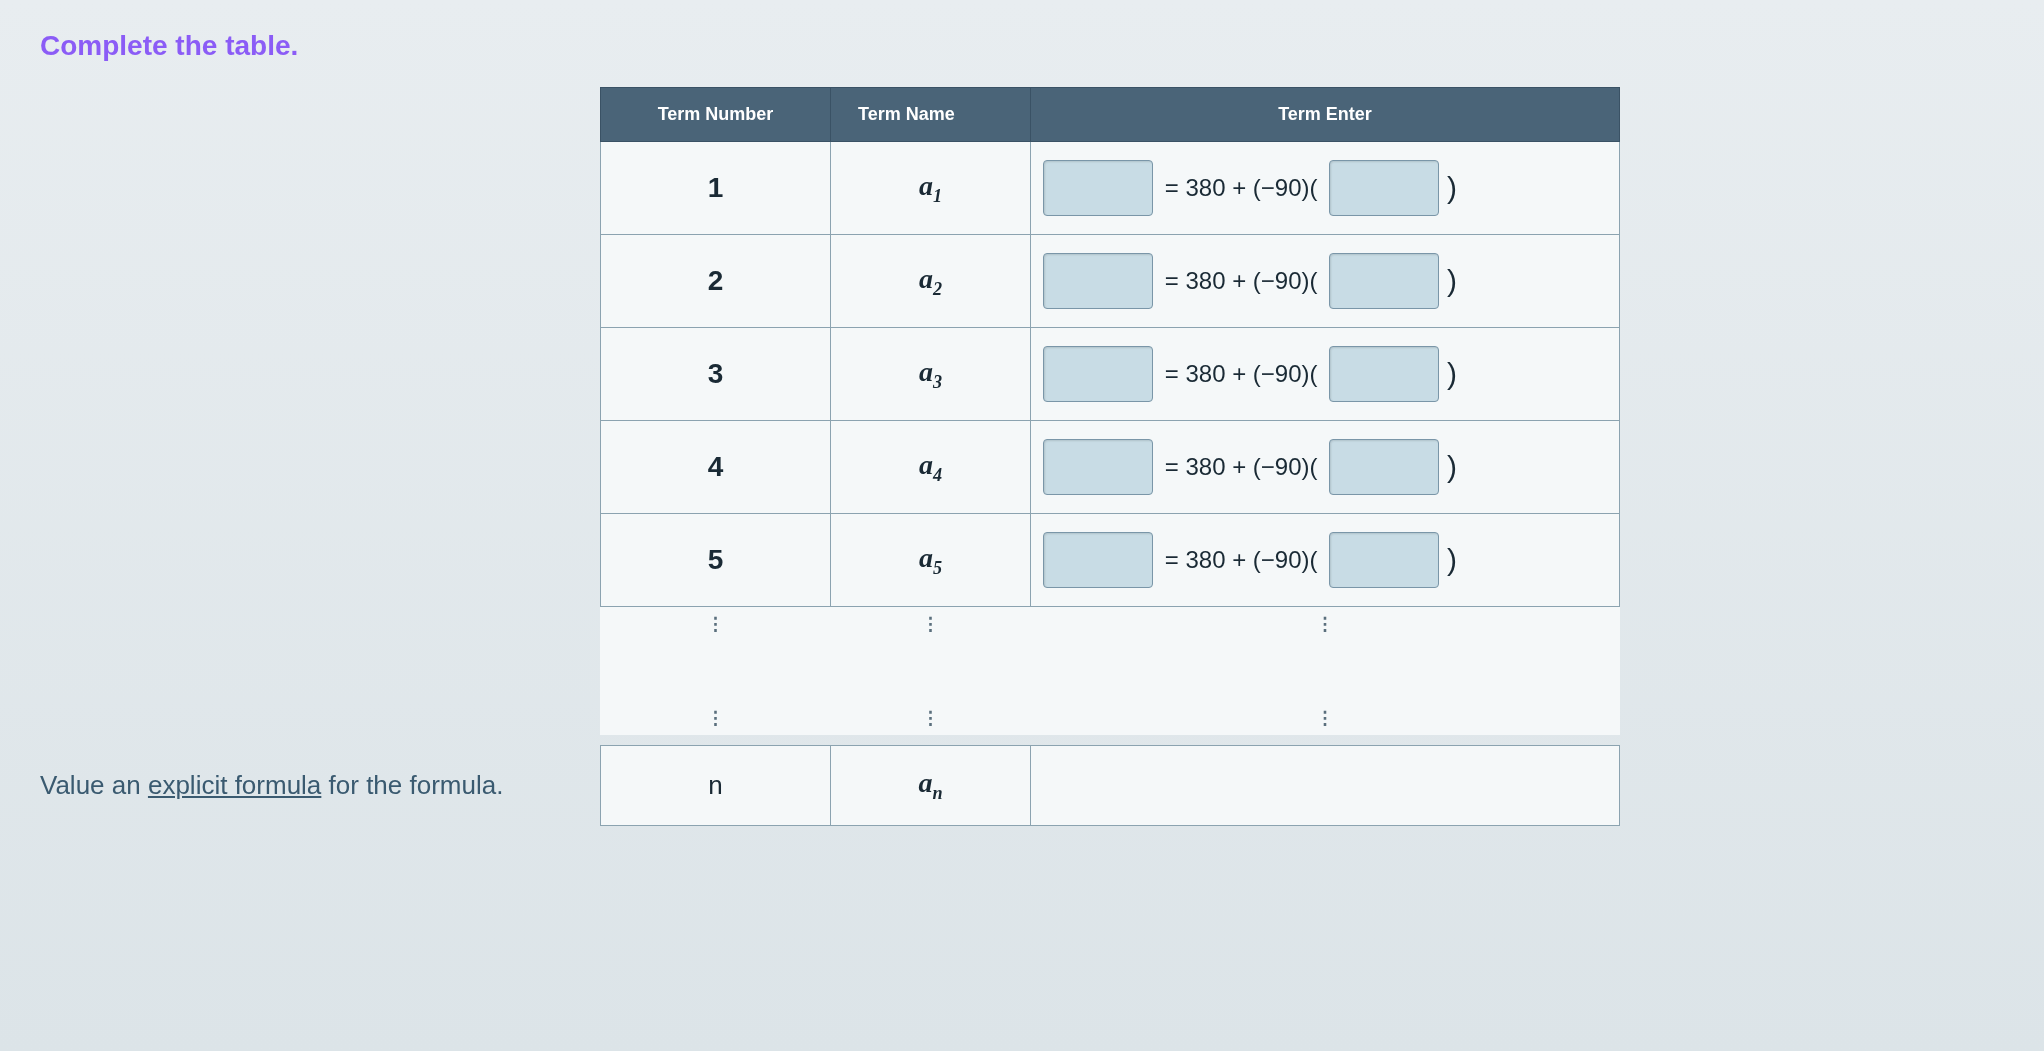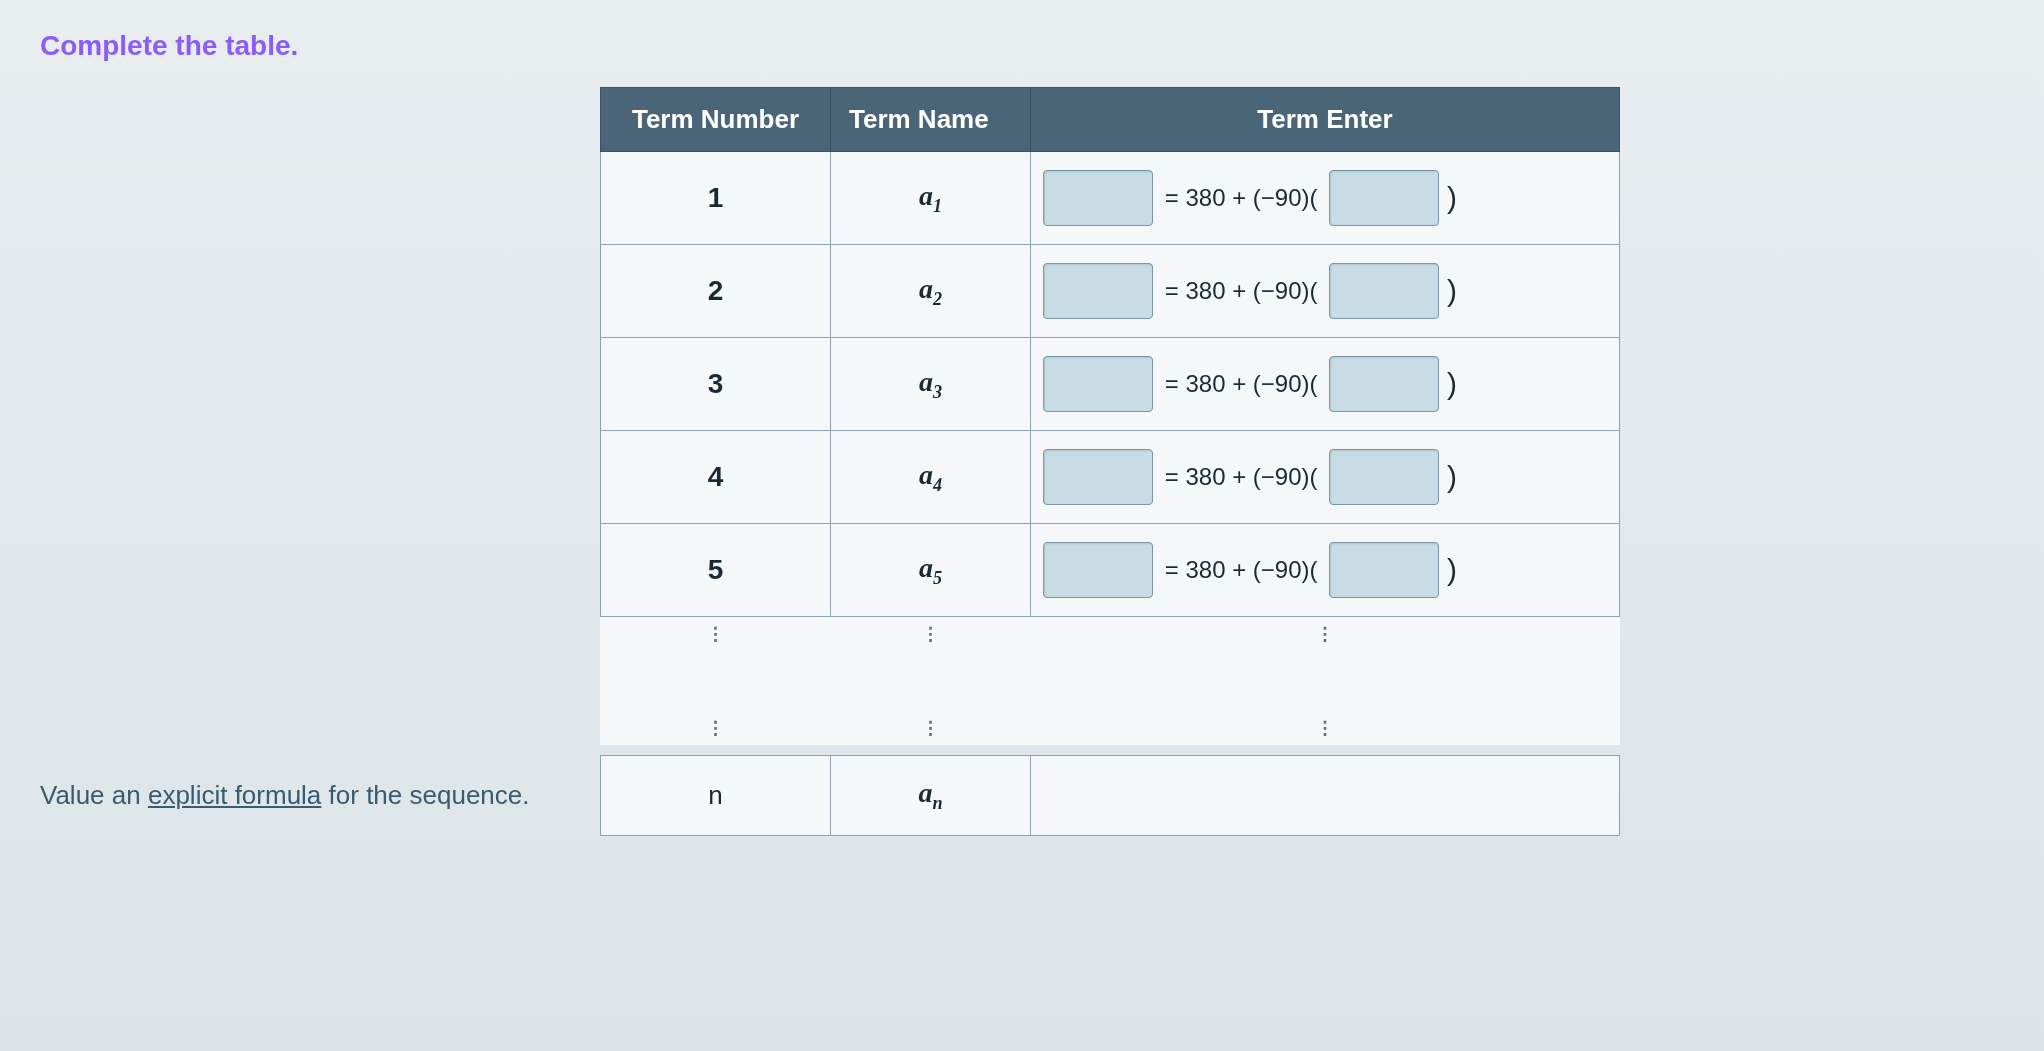--- a/index.html
+++ b/index.html
@@ -29,28 +29,28 @@
       max-width: 1020px;
     }
     table {
       border-collapse: collapse;
       width: 100%;
       background: #f5f8f9;
     }
     th {
       background: #4a6478;
       color: #ffffff;
-      font-size: 26px;
+      font-size: 18px;
       font-weight: 700;
       padding: 16px 12px;
       text-align: center;
       border: 1px solid #3a5265;
     }
     th.col-number { width: 230px; }
-    th.col-name { width: 200px; text-align: left; padding-left: 18px; }
+    th.col-name { width: 200px; text-align: left; padding-left: 27px; }
     th.col-value { width: auto; }
     td {
       border: 1px solid #8ba3b0;
       padding: 18px 12px;
       font-size: 28px;
       font-weight: 700;
       color: #1a2a35;
       text-align: center;
       vertical-align: middle;
       height: 90px;
@@ -213,21 +213,21 @@
           <td>⋮</td>
           <td>⋮</td>
           <td style="text-align:center">⋮</td>
         </tr>
       </tbody>
     </table>
   </div>
 
   <div class="bottom-row">
     <div class="explicit-prompt">
-      <span>Value an </span><span class="underline">explicit formula</span><span> for the sequence.</span>
+      <span>Value an </span><span class="underline">explicit formula</span><span> for the formula.</span>
     </div>
     <table class="bottom-table">
       <tbody>
           <tr>
         <td class="b-number">n</td>
         <td class="b-name"><span>a</span><sub>n</sub></td>
         <td class="b-value"></td>
       </tr>
     </tbody>
       </table>

